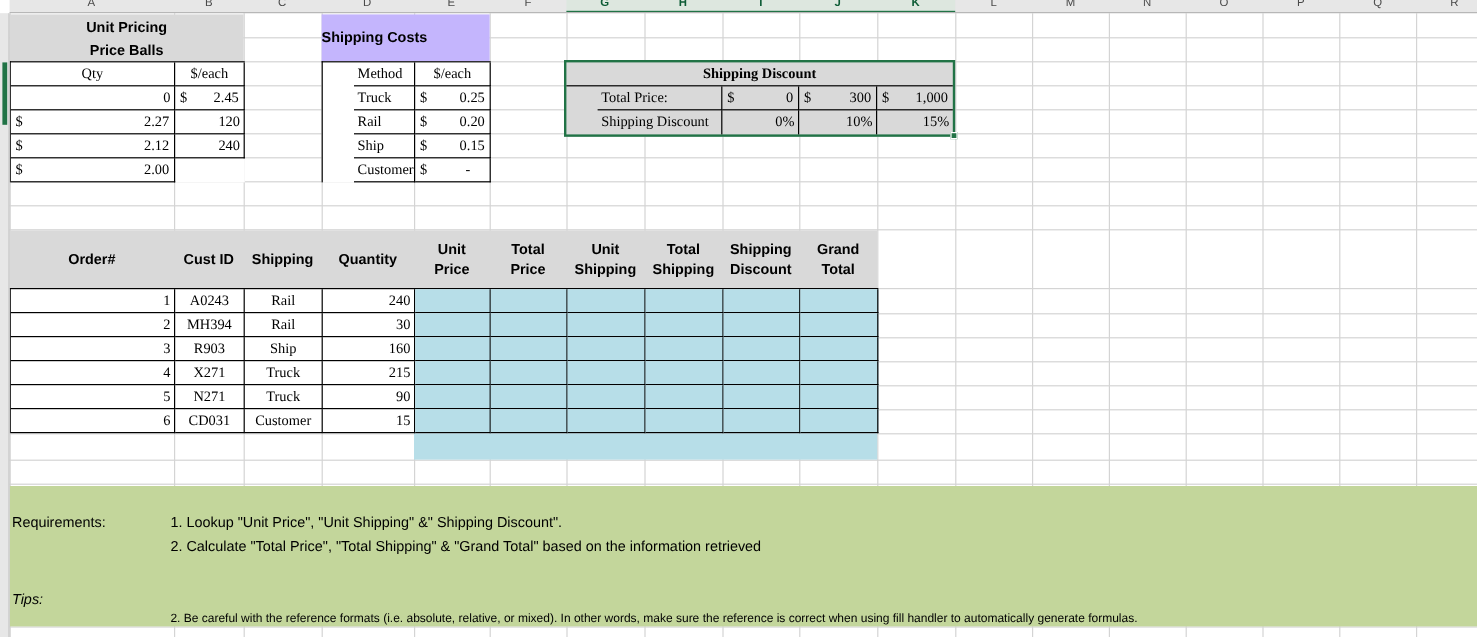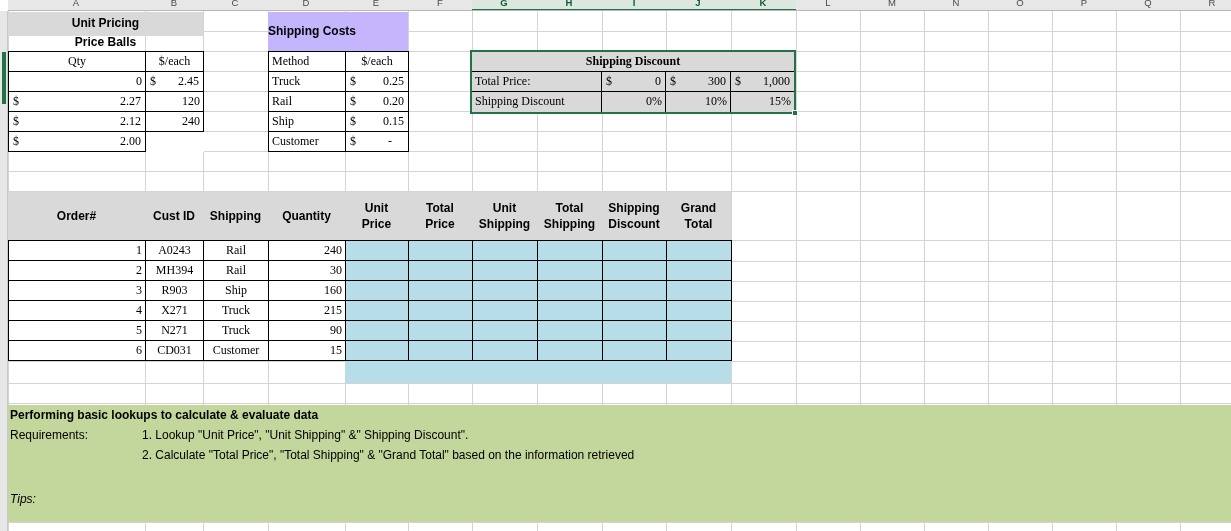--- a/index.html
+++ b/index.html
@@ -19,26 +19,26 @@
   .collbl.sel { color:#0e5c36; font-weight:bold; }
   #colsel { position:absolute; left:464px; top:0; width:324px; height:11px;
     background:#dde7df; border-bottom:2px solid #217346; }
   #rowstrip { position:absolute; left:0; top:11px; width:8px; bottom:0;
     background:#e7e7e7; border-right:1px solid #c6c6c6; z-index:3; }
   #rowsel { position:absolute; left:2px; top:41px; width:4px; height:52px; background:#217346; }
 
   
   .celltxt { line-height:19px; white-space:nowrap; overflow:hidden;font-family:Liberation Serif, serif; }
   .right { text-align:right; padding-right:3px; }
-  .left  { text-align:left; padding-left:3px; }
+  .left  { text-align:left; padding-left:3px;margin-left:26px; }
   .center{ text-align:center; }
   .acct  { display:flex; justify-content:space-between; padding:0 4px; }
 
   
-  #up-title { position:absolute; left:8px; top:12px; width:195px; height:24px;
+  #up-title { position:absolute; left:8px; top:12px; width:195px; height:40px;
     background:#d9d9d9; z-index:1; text-align:center; font-weight:bold; line-height:19px; padding-top:2px; }
   #up-table { position:absolute; left:8px; top:51px; z-index:2;
     display:grid; grid-template-columns:137px 58px; grid-auto-rows:20px;
     border-top:1px solid #000; border-left:1px solid #000; background:#fff; }
   #up-table > div { border-right:1px solid #000; border-bottom:1px solid #000; }
 
   
   #sc-title { position:absolute; left:268px; top:12px; width:140px; height:40px;
     background:#c4b5fd; z-index:1; text-align:left; font-weight:bold; line-height:38px; }
   #sc-table { position:absolute; left:268px; top:51px; z-index:2;
@@ -308,20 +308,20 @@
       <div class="bluecell"></div>
       <div class="bluecell"></div>
       <div class="bluecell"></div>
       <div class="bluecell"></div>
       <div class="bluecell"></div>
       <div class="bluecell"></div>
     </div>
   <div id="blue-strip"></div>
 
   <div id="instr">
-    <div class="line bold" style="left:2px; top:0;">Performing basic lookups to calculate &amp; evaluate data</div>
     <div class="line" style="left:2px; top:20px;">Requirements:</div>
     <div class="line" style="left:134px; top:20px;">1. Lookup "Unit Price", "Unit Shipping" &amp;" Shipping Discount".</div>
     <div class="line" style="left:134px; top:40px;">2. Calculate "Total Price", "Total Shipping" &amp; "Grand Total" based on the information retrieved</div>
     <div class="line it" style="left:2px; top:84px;">Tips:</div>
+    <div class="line small" style="left:134px; top:101px;">2. Be careful with the reference formats (i.e. absolute, relative, or mixed). In other words, make sure the reference is correct when using fill handler to automatically generate formulas.</div>
   </div>
 
 </div>
 
 </body></html>

